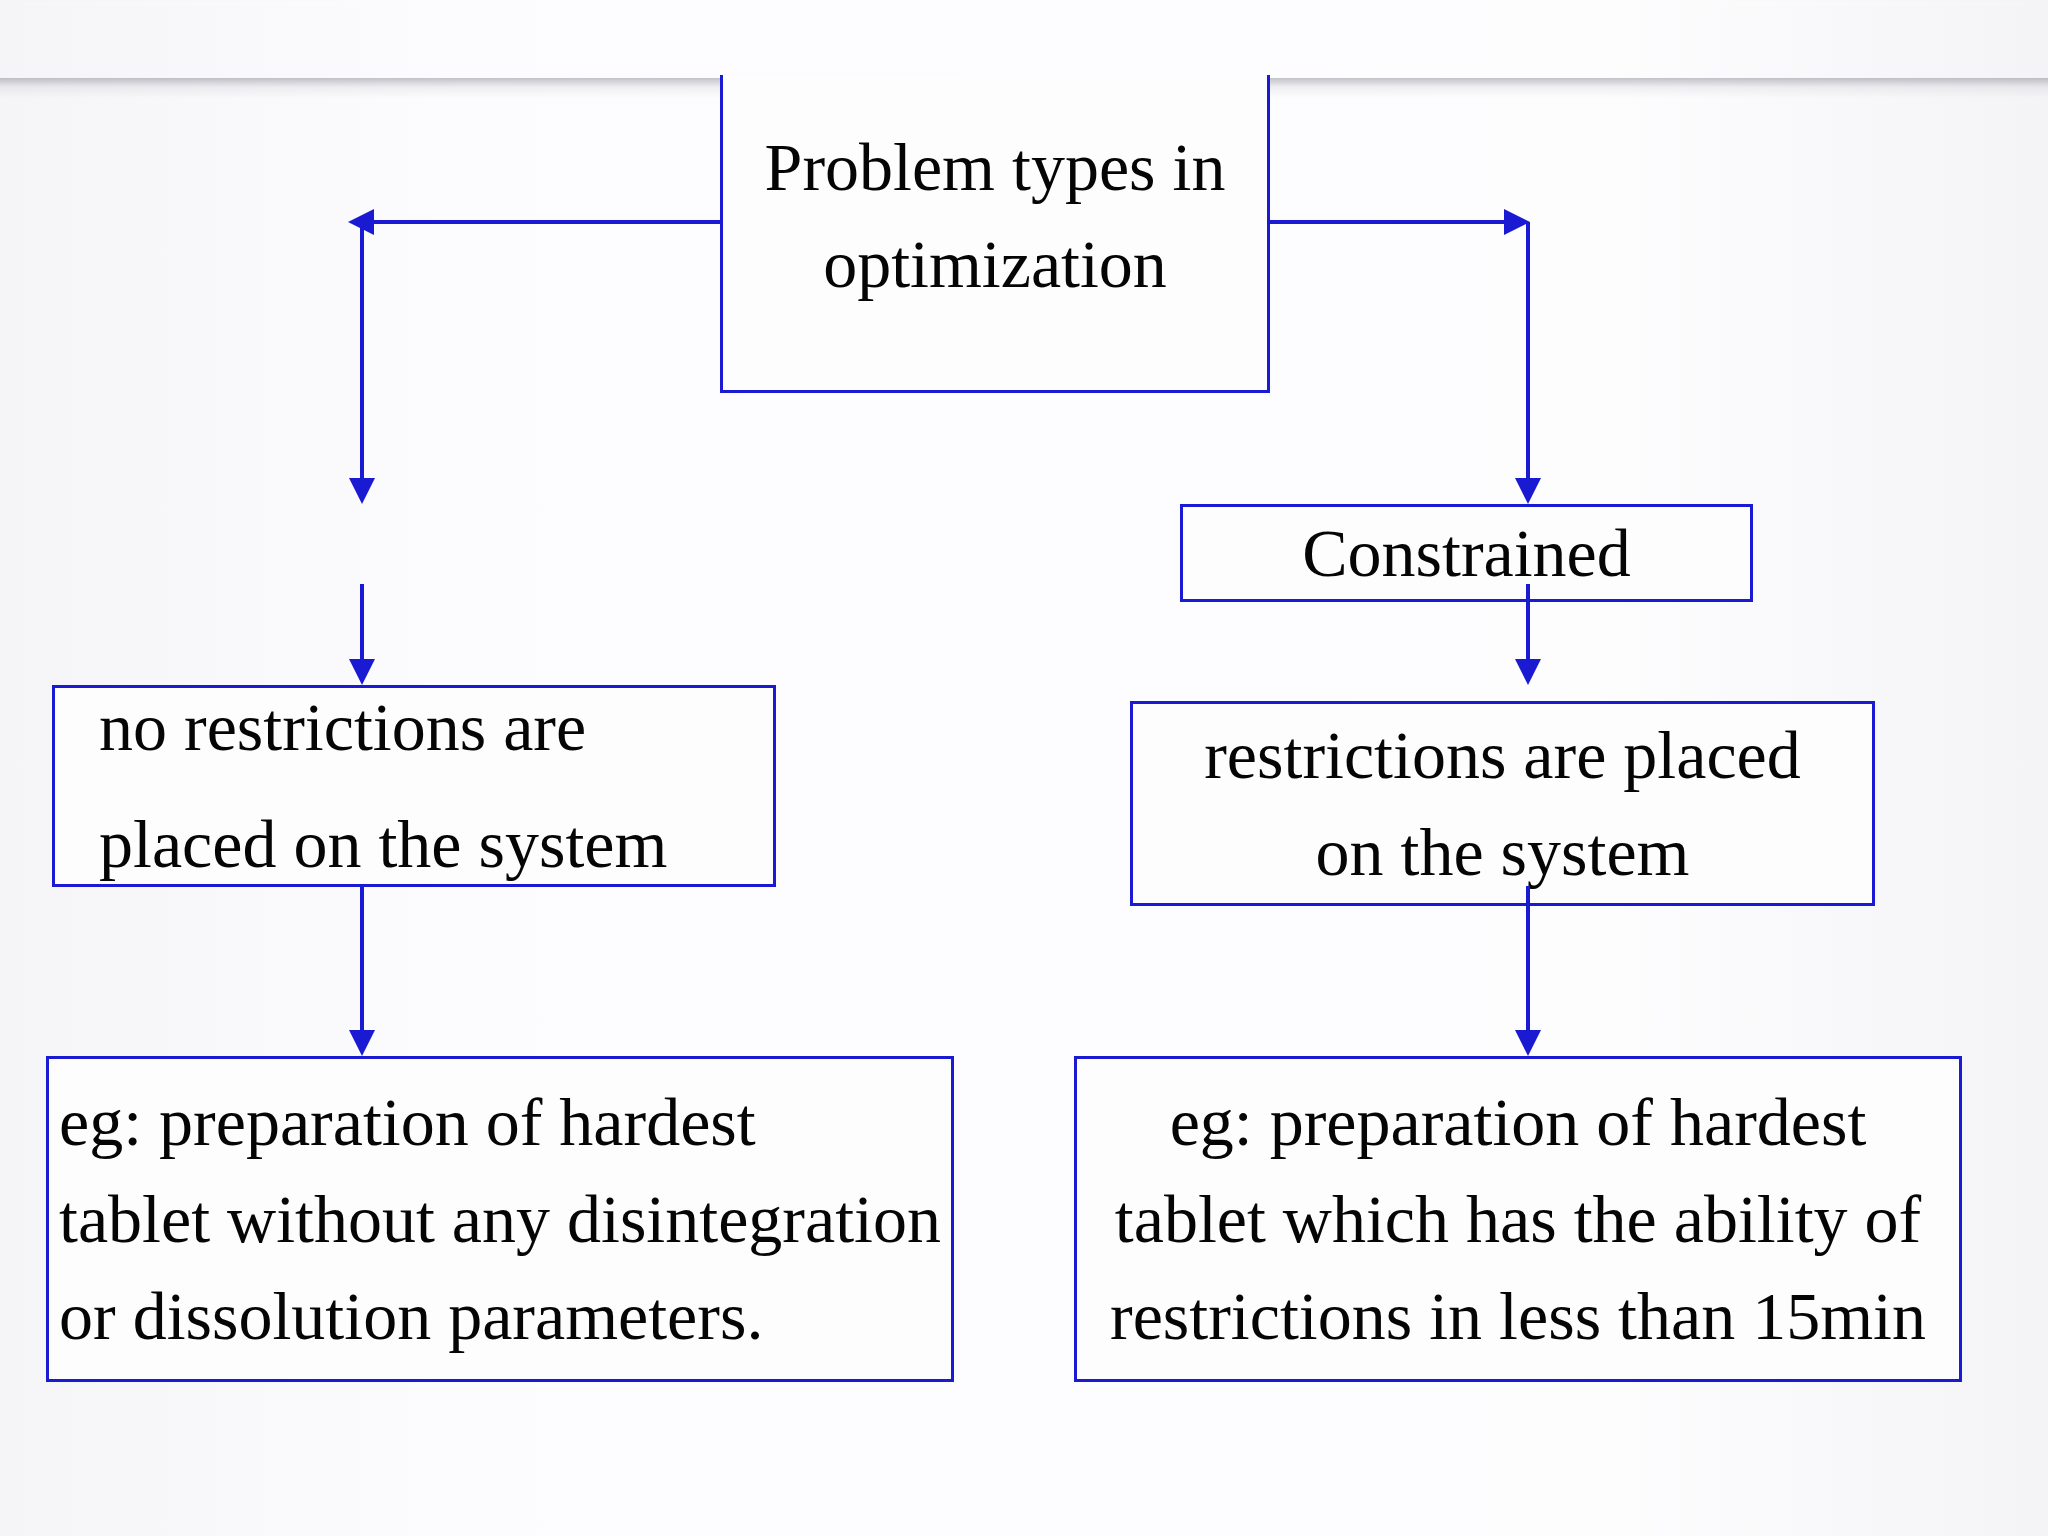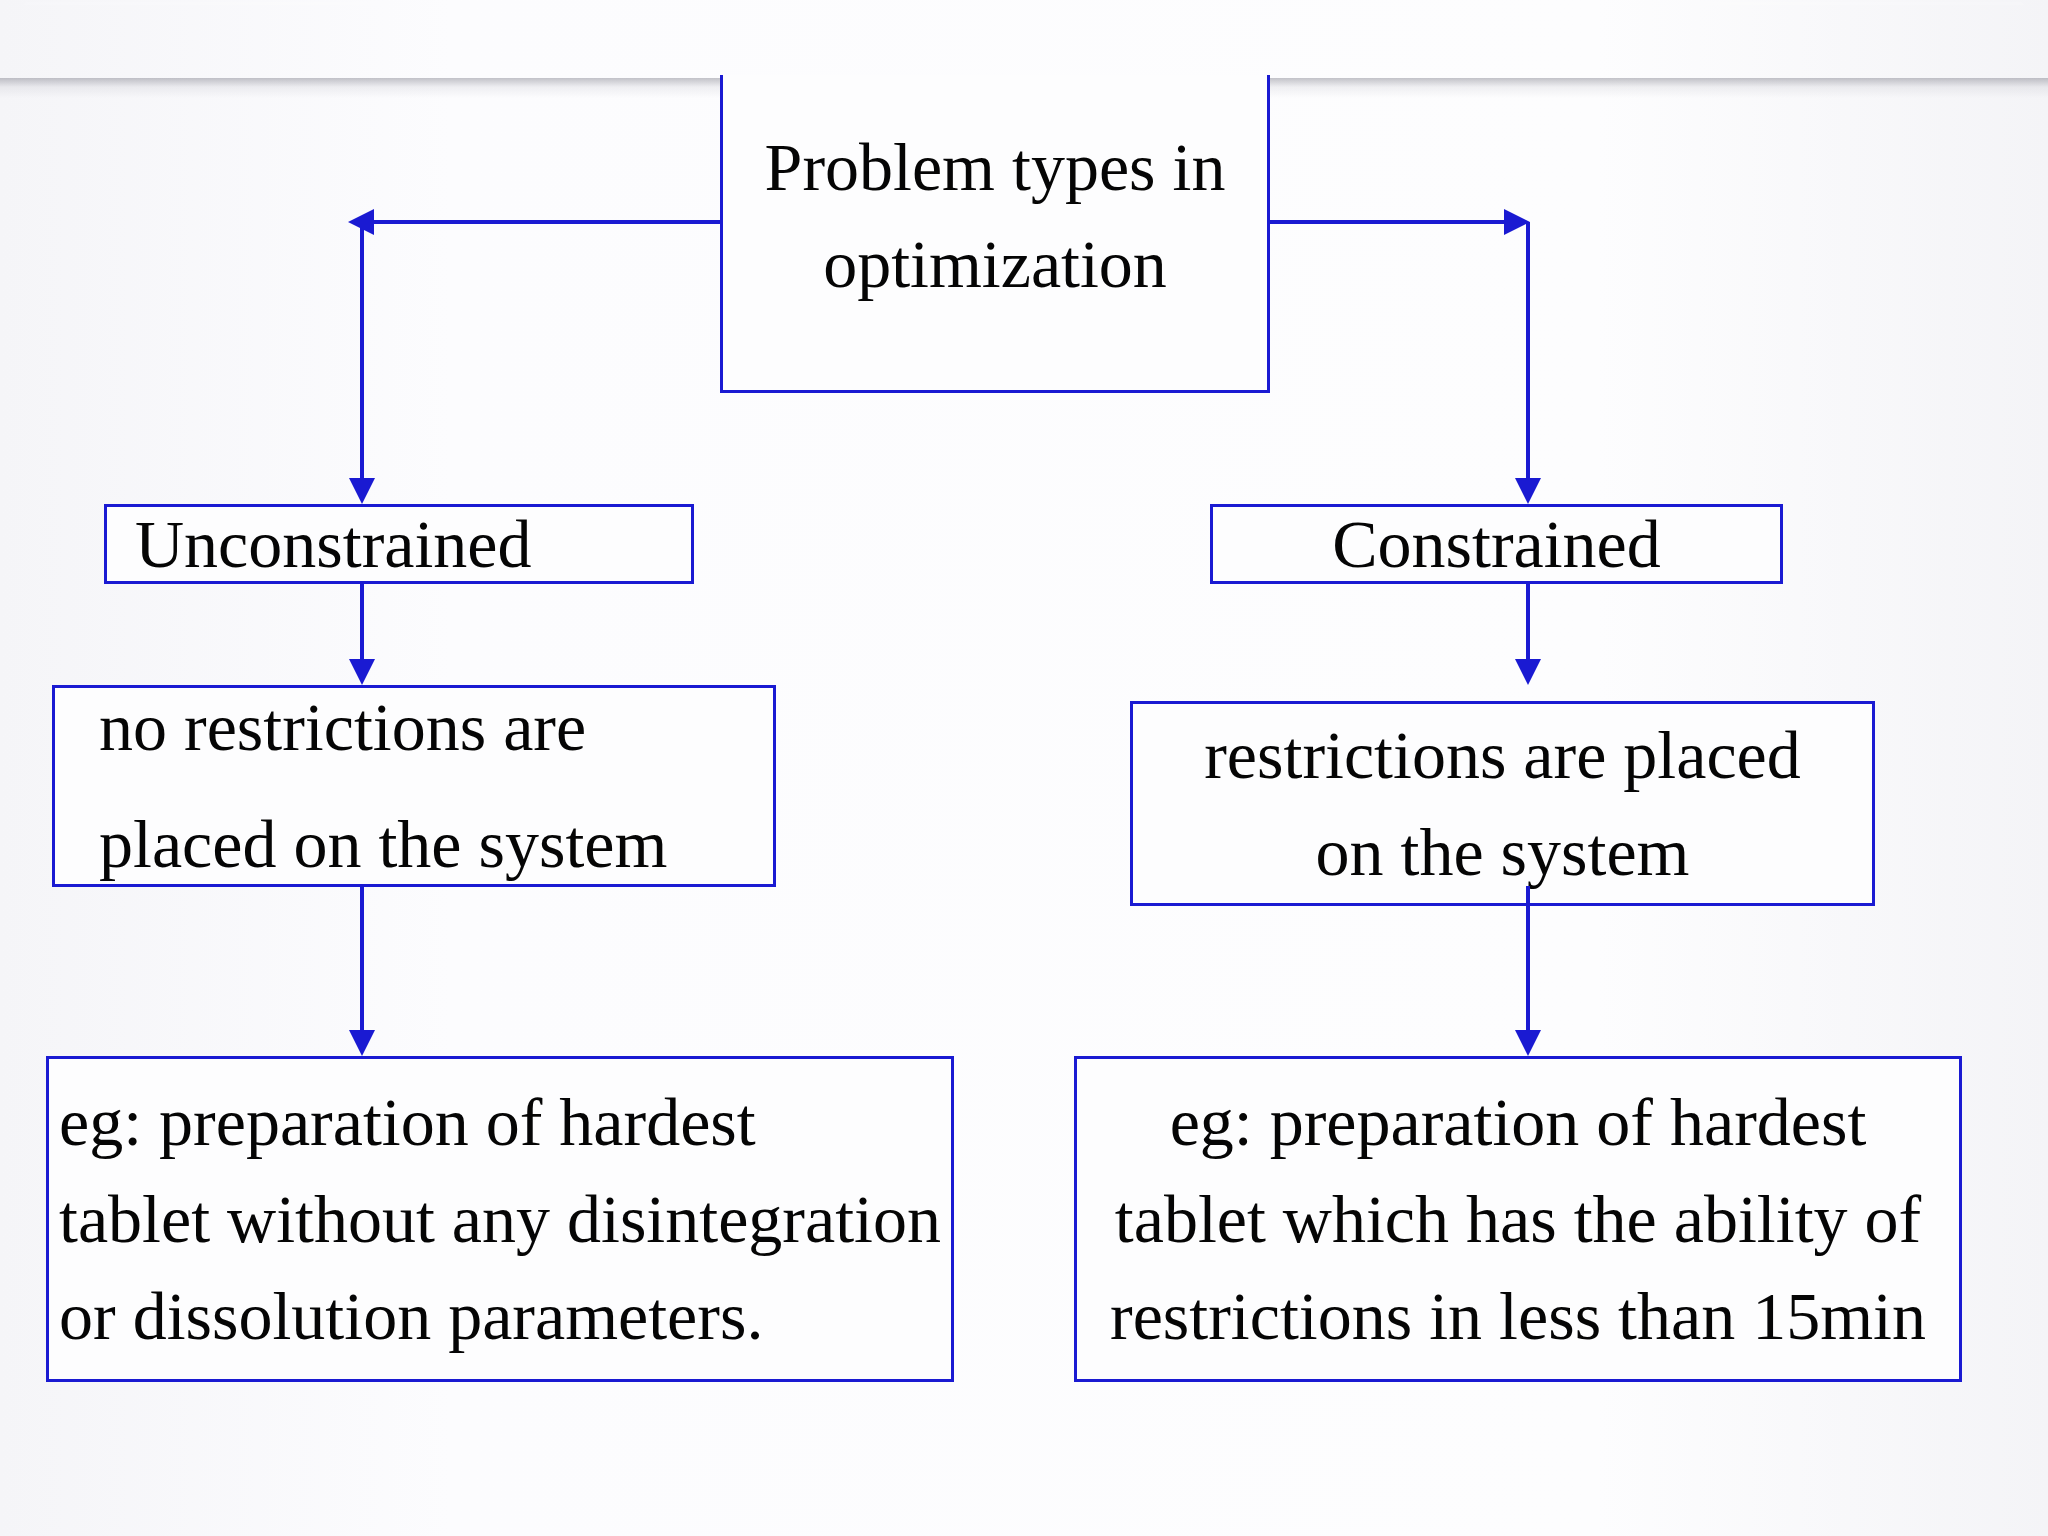--- a/index.html
+++ b/index.html
@@ -59,24 +59,23 @@
     padding-top: 44px;
     text-align: center;
     border-top: none;
   }
   .node-unconstrained {
     left: 104px; top: 504px; width: 590px; height: 80px;
     justify-content: center;
     padding-left: 28px;
   }
   .node-constrained {
-    left: 1180px; top: 504px; width: 573px; height: 80px;
+    left: 1180px; top: 504px; width: 573px; height: 98px;
     justify-content: center;
     text-align: center;
-    margin-left: 30px;
   }
   .node-def-left {
     left: 52px; top: 685px; width: 724px; height: 202px;
     justify-content: center;
     padding-left: 44px;
     gap: 20px;
   }
   .node-def-right {
     left: 1130px; top: 682px; width: 745px; height: 205px;
     justify-content: center;
@@ -154,23 +153,20 @@
   <div class="hline h-root-left"></div>
   <div class="arrow arrow-left ah-root-left"></div>
   <div class="hline h-root-right"></div>
   <div class="arrow arrow-right ah-root-right"></div>
 
   <div class="vline v-left-1"></div>
   <div class="arrow arrow-down a-left-1"></div>
   <div class="vline v-right-1"></div>
   <div class="arrow arrow-down a-right-1"></div>
 
-  <div class="node node-unconstrained">
-    <span class="line">Unconstrained</span>
-  </div>
   <div class="node node-constrained">
     <span class="line">Constrained</span>
   </div>
 
   <div class="vline v-left-2"></div>
   <div class="arrow arrow-down a-left-2"></div>
   <div class="vline v-right-2"></div>
   <div class="arrow arrow-down a-right-2"></div>
 
   <div class="node node-def-left">

